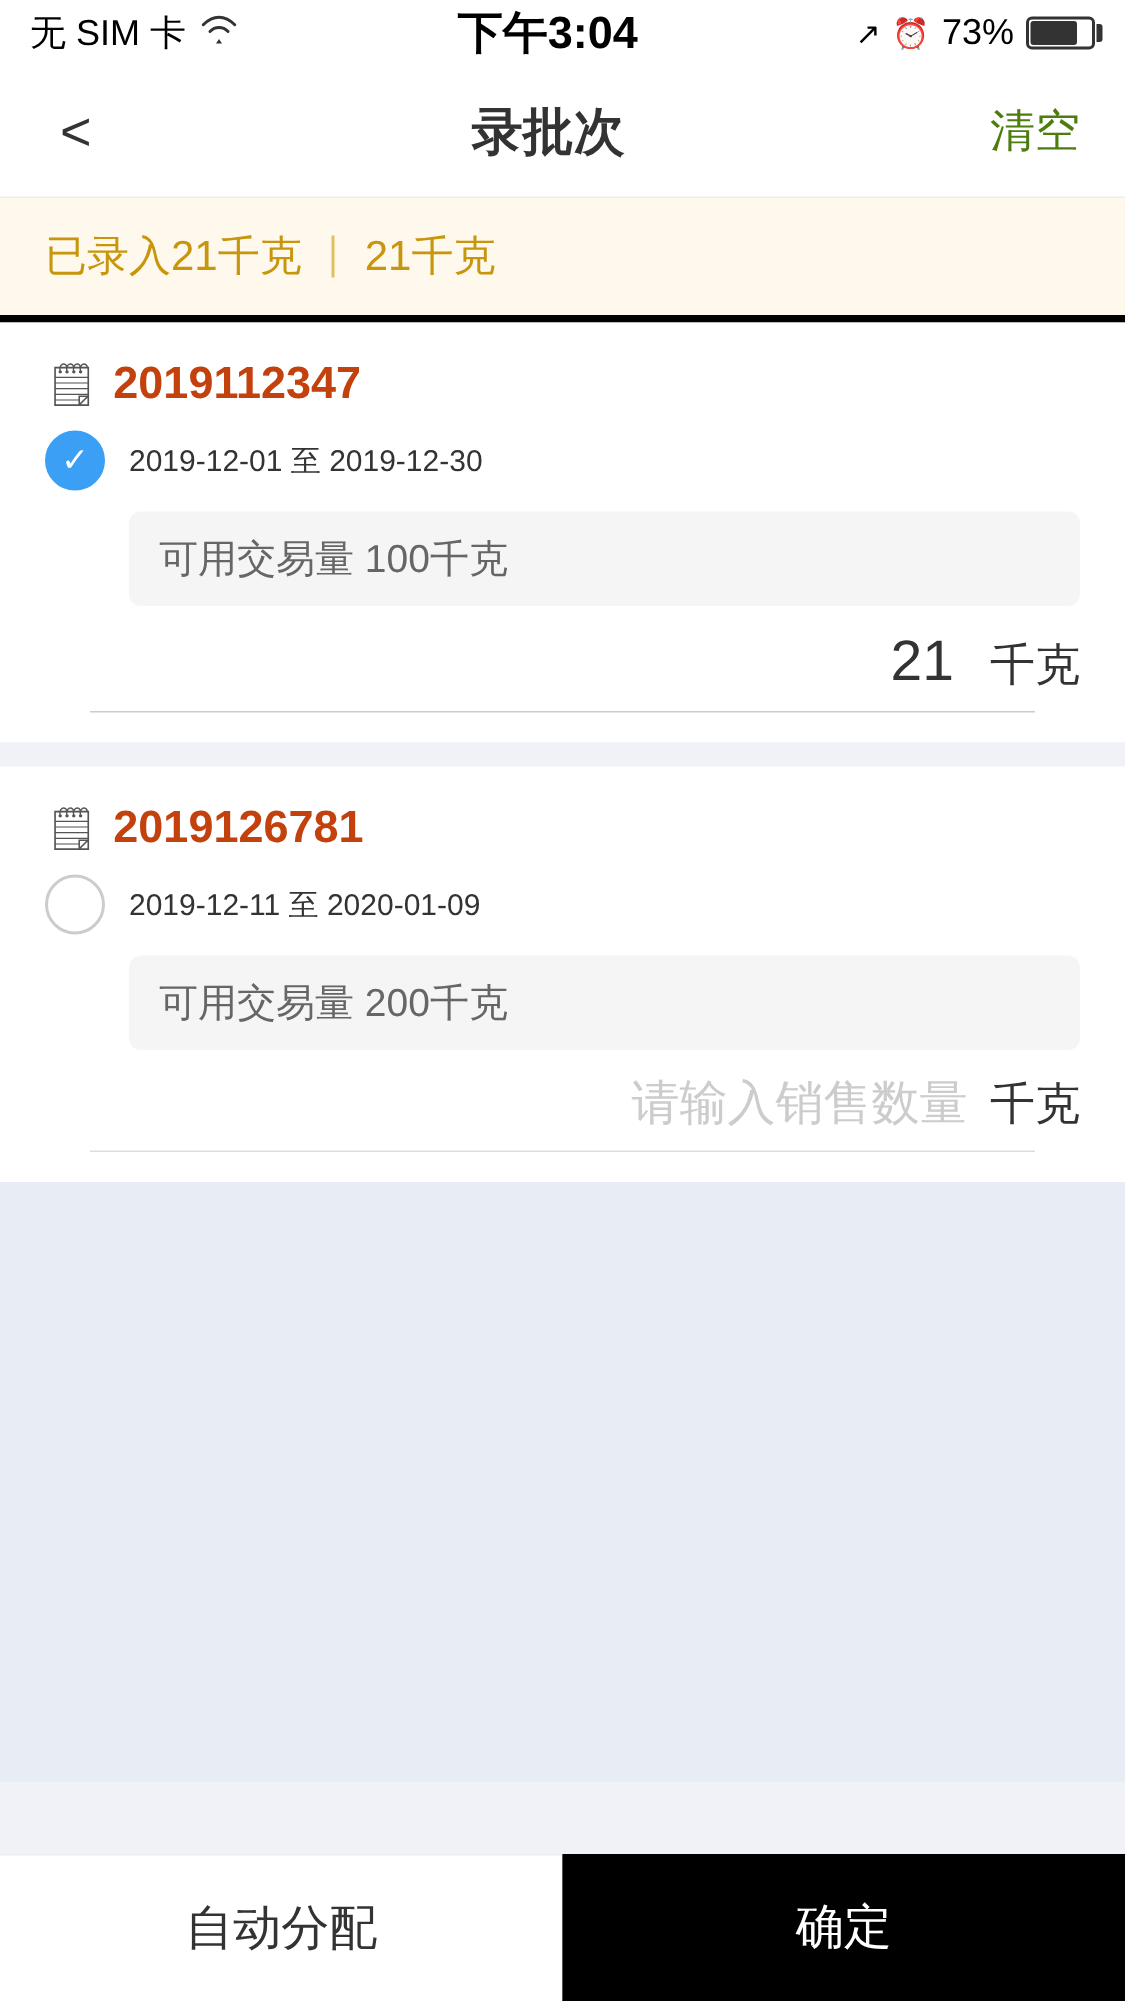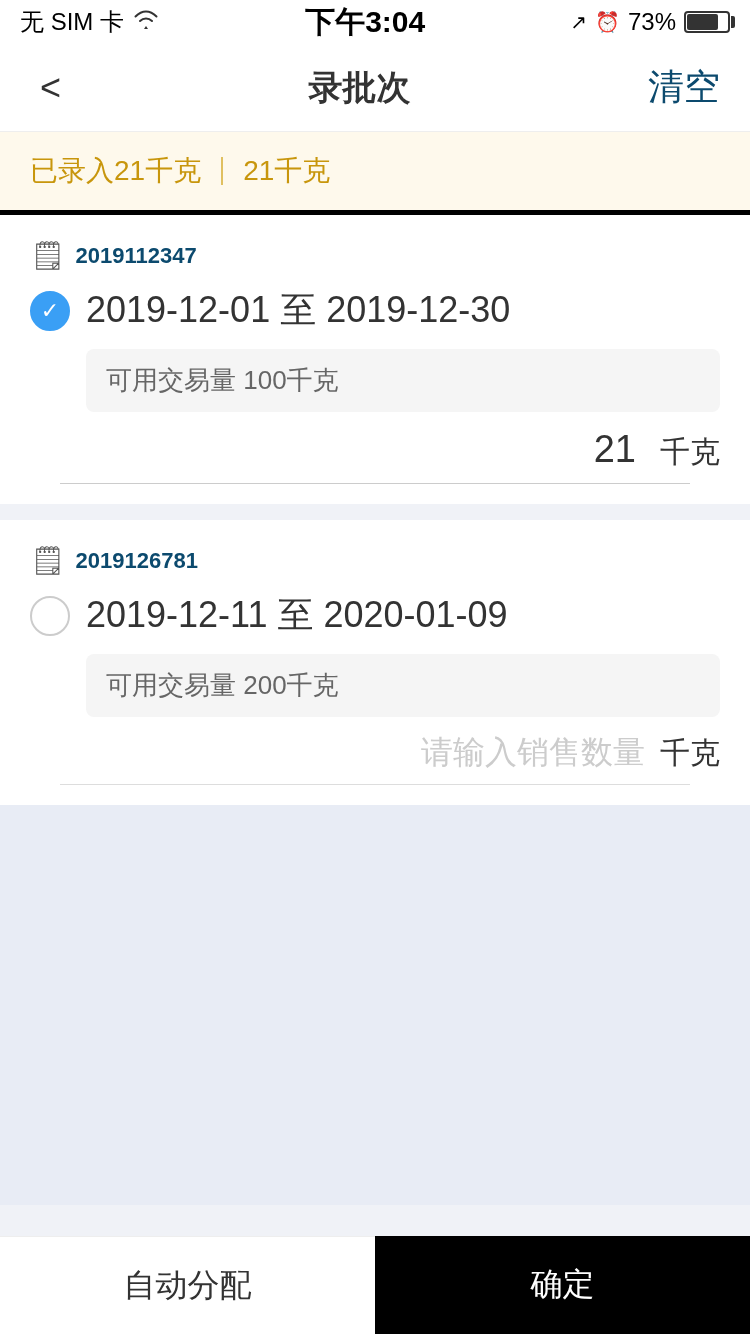--- a/index.html
+++ b/index.html
@@ -86,22 +86,22 @@
       color: #333;
       cursor: pointer;
       padding: 10px;
     }
     .nav-title {
       font-size: 34px;
       font-weight: 600;
       color: #333;
     }
     .nav-clear {
-      font-size: 36px;
-      color: #0c4a6e;
+      font-size: 30px;
+      color: #4d7c0f;
       cursor: pointer;
     }
 
     
     .info-banner {
       background: #fef9ec;
       padding: 20px 30px;
       display: flex;
       align-items: center;
       gap: 20px;
@@ -128,23 +128,23 @@
       display: flex;
       align-items: center;
       gap: 10px;
       margin-bottom: 14px;
     }
     .batch-icon {
       color: #555;
       font-size: 28px;
     }
     .batch-id {
-      font-size: 22px;
+      font-size: 30px;
       font-weight: 600;
-      color: #0c4a6e;
+      color: #c2410c;
     }
 
     .batch-row {
       display: flex;
       align-items: center;
       gap: 16px;
       margin-bottom: 14px;
     }
     .radio-btn {
       width: 40px;
@@ -159,21 +159,21 @@
     }
     .radio-btn.selected {
       background: #3a9ff5;
       border-color: #3a9ff5;
     }
     .radio-check {
       color: #fff;
       font-size: 22px;
     }
     .batch-date {
-      font-size: 36px;
+      font-size: 20px;
       color: #333;
     }
 
     .batch-avail {
       background: #f5f5f5;
       border-radius: 8px;
       padding: 14px 20px;
       font-size: 26px;
       color: #666;
       margin-left: 56px;

